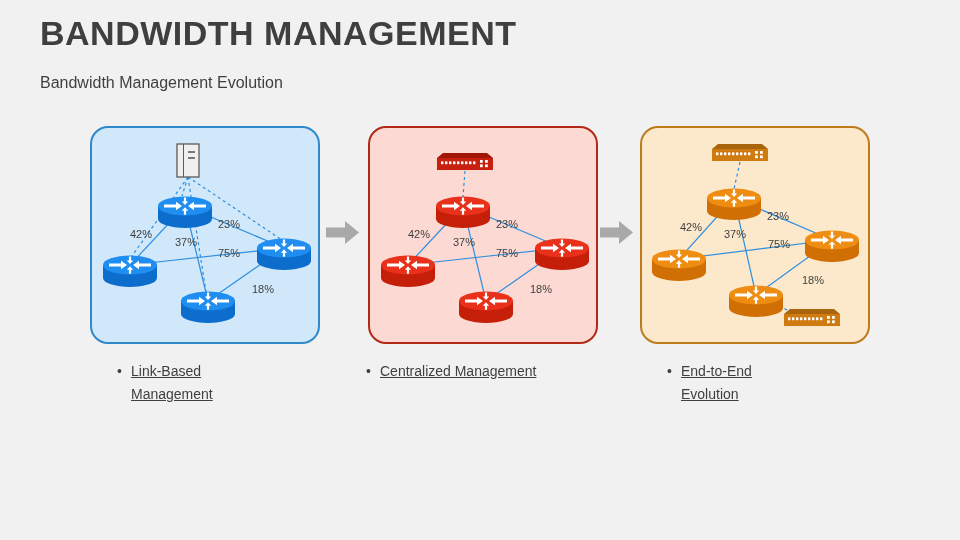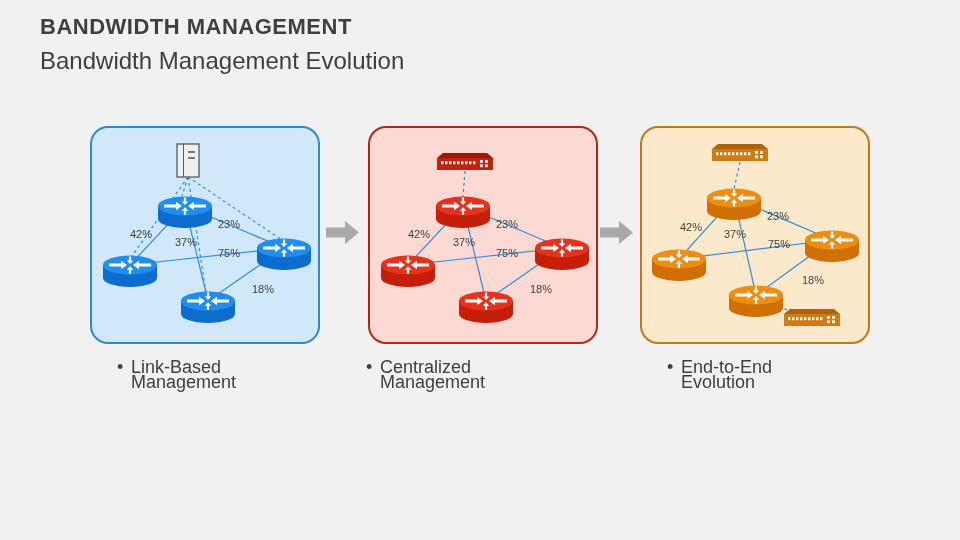--- a/index.html
+++ b/index.html
@@ -3,36 +3,37 @@
 <meta charset="utf-8">
 <style>
   html,body{margin:0;padding:0;}
   body{
     width:960px;height:540px;position:relative;overflow:hidden;
     background:var(--background,#f1f1f2);
     font-family:"Liberation Sans", sans-serif;
     color:var(--text,#3f3f3f);
   }
   .header{position:absolute;left:40px;top:14px;}
-  .title{font-size:22px;font-weight:bold;letter-spacing:.5px;color:var(--text,#3f3f3f);}
-  .subtitle{font-size:24px;margin-top:7px;color:var(--text,#3f3f3f);}
+  .title{font-size:34px;font-weight:bold;letter-spacing:.5px;color:var(--text,#3f3f3f);}
+  .subtitle{font-size:16px;margin-top:21px;color:var(--text,#3f3f3f);}
   .panel{
     position:absolute;top:126px;width:230px;height:218px;
     border-radius:18px;box-sizing:border-box;
     background:var(--box_bg);border:2px solid var(--box_border);
   }
   .panel svg{display:block;width:226px;height:214px;}
   #panel0{left:90px;} #panel1{left:368px;} #panel2{left:640px;}
   .flow-arrow{position:absolute;top:220px;width:34px;height:25px;}
   #arrow0{left:326px;} #arrow1{left:600px;}
   .bullets{position:absolute;top:360px;width:195px;list-style:none;margin:0;padding:0;}
   #bullets0{left:116px;} #bullets1{left:365px;} #bullets2{left:666px;}
   .bullets li{
-    position:relative;padding-left:15px;font-size:18px;line-height:15px;
+    position:relative;padding-left:15px;font-size:14px;line-height:23px;
     color:var(--text,#3f3f3f);
+    text-decoration:underline;
   }
   .bullets li::before{content:"\2022";position:absolute;left:1px;top:0;}
   .bullets li span{white-space:pre-line;}
   .pct{font-size:11px;fill:var(--text,#3f3f3f);}
   .lnk{stroke:var(--connector,#2f8fe0);stroke-width:1.2;fill:none;}
   .dsh{stroke-dasharray:3 3;}
   .hiddefs{position:absolute;width:0;height:0;}
 </style>
 </head>
 <body style="--background: #f1f1f2; --text: #3f3f3f; --connector: #2f8fe0; --arrow: #a9a9a9;">

